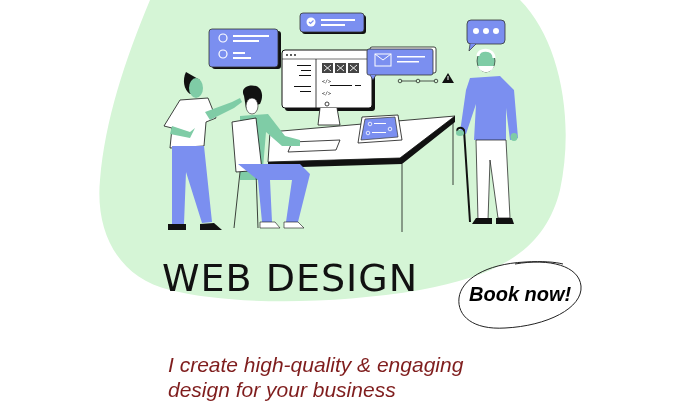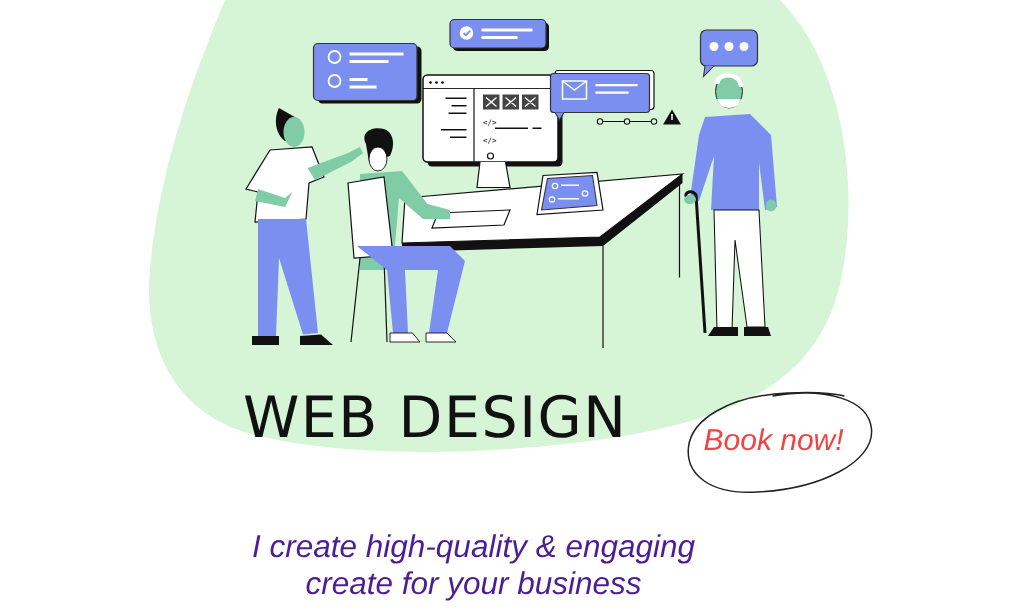--- a/index.html
+++ b/index.html
@@ -2,25 +2,25 @@
 <html><head>
 <meta charset="utf-8">
 <style>
   html, body { margin:0; padding:0; }
   body { width:680px; height:409px; background:#ffffff; position:relative; overflow:hidden; font-family:"Liberation Sans", sans-serif; }
   .stage { position:absolute; left:0; top:0; width:680px; height:409px; }
   .blob { position:absolute; left:0; top:0; }
   .illus { position:absolute; left:0; top:0; }
   .headline { position:absolute; left:162px; top:255px; margin:0; font-family:"DejaVu Sans", sans-serif; font-weight:500; font-size:38px; line-height:46px; letter-spacing:1px; color:#111111; }
   .headline span { display:block; }
-  .sub { position:absolute; left:168px; top:352px; margin:0; font-family:"Liberation Sans", sans-serif; font-style:italic; font-size:21px; line-height:25px; color:#4c1d95;text-align:center; }
+  .sub { position:absolute; left:168px; top:352px; margin:0; font-family:"Liberation Sans", sans-serif; font-style:italic; font-size:21px; line-height:25px; color:#7f1d1d; }
   .sub span { display:block; }
   .book { position:absolute; left:455px; top:252px; width:130px; height:80px; cursor:pointer; }
   .book svg { position:absolute; left:0; top:0; }
-  .book-label { position:absolute; left:14px; top:31px; font-family:"Liberation Sans", sans-serif; font-style:italic; font-size:20px; color:#ef4444; white-space:nowrap; }
+  .book-label { position:absolute; left:14px; top:31px; font-family:"Liberation Sans", sans-serif; font-style:italic; font-size:20px; color:#000000; white-space:nowrap;font-weight:bold; }
 </style>
 </head>
 <body>
 
 <div class="stage">
 
   <svg class="blob" width="680" height="409" viewBox="0 0 680 409">
     <path d="M150 0 L520 0 C560 40 575 120 560 190 C545 250 500 275 420 290 C330 305 230 305 170 290 C120 278 95 235 100 180 C105 120 125 60 150 0 Z" fill="#d5f5d6"></path>
   </svg>
 
@@ -152,21 +152,21 @@
       <ellipse cx="514" cy="137" rx="3.5" ry="4" fill="#7fcca6"></ellipse>
     </g>
   </svg>
 
   <h1 class="headline">
     <span>WEB DESIGN</span>
   </h1>
 
   <p class="sub">
     <span>I create high-quality &amp; engaging</span>
-    <span>create for your business</span>
+    <span>design for your business</span>
   </p>
 
   <div class="book">
     <svg width="130" height="80" viewBox="0 0 130 80">
       <path d="M60 12 C95 6 124 14 126 34 C128 56 92 74 50 76 C18 78 2 64 4 46 C6 28 30 12 70 10 C88 9 100 10 108 12" fill="none" stroke="#222" stroke-width="1"></path>
     </svg>
     <span class="book-label">Book now!</span>
   </div>
 
 </div>

